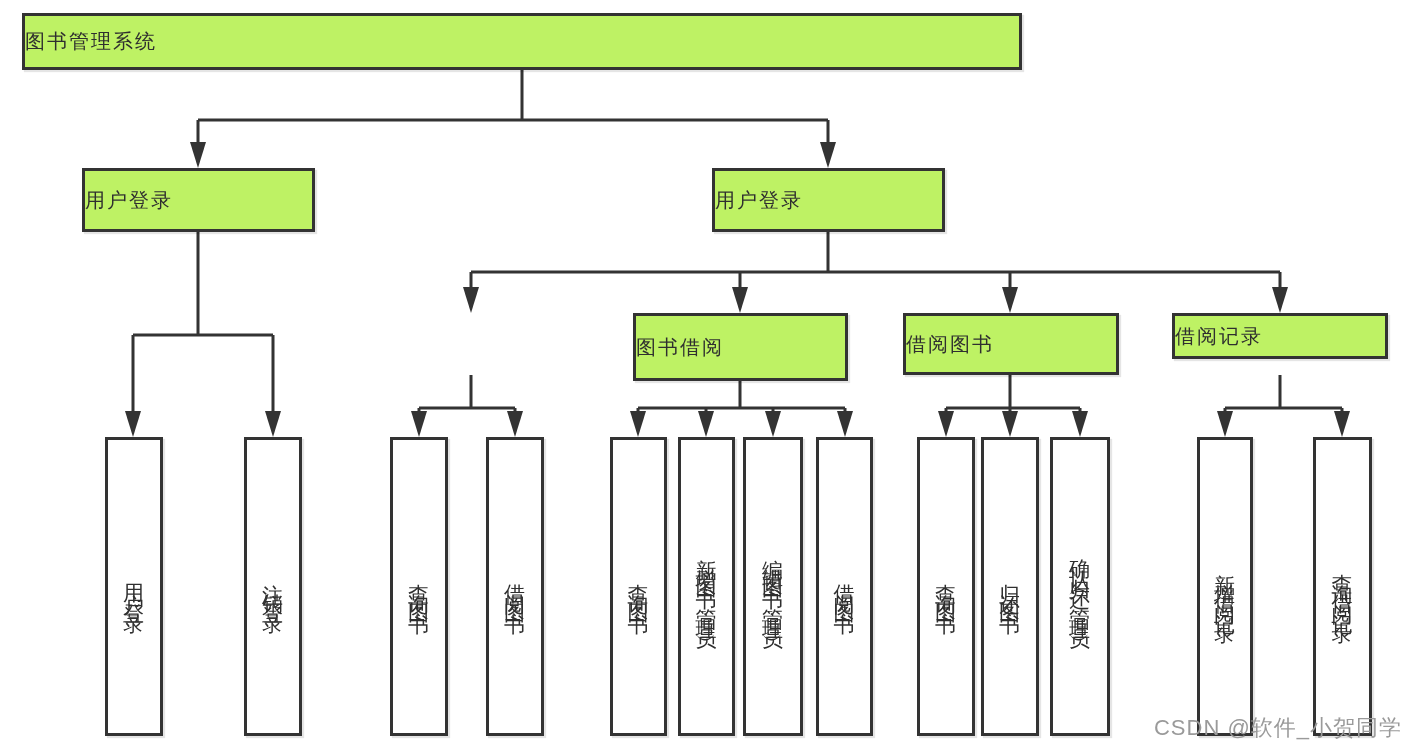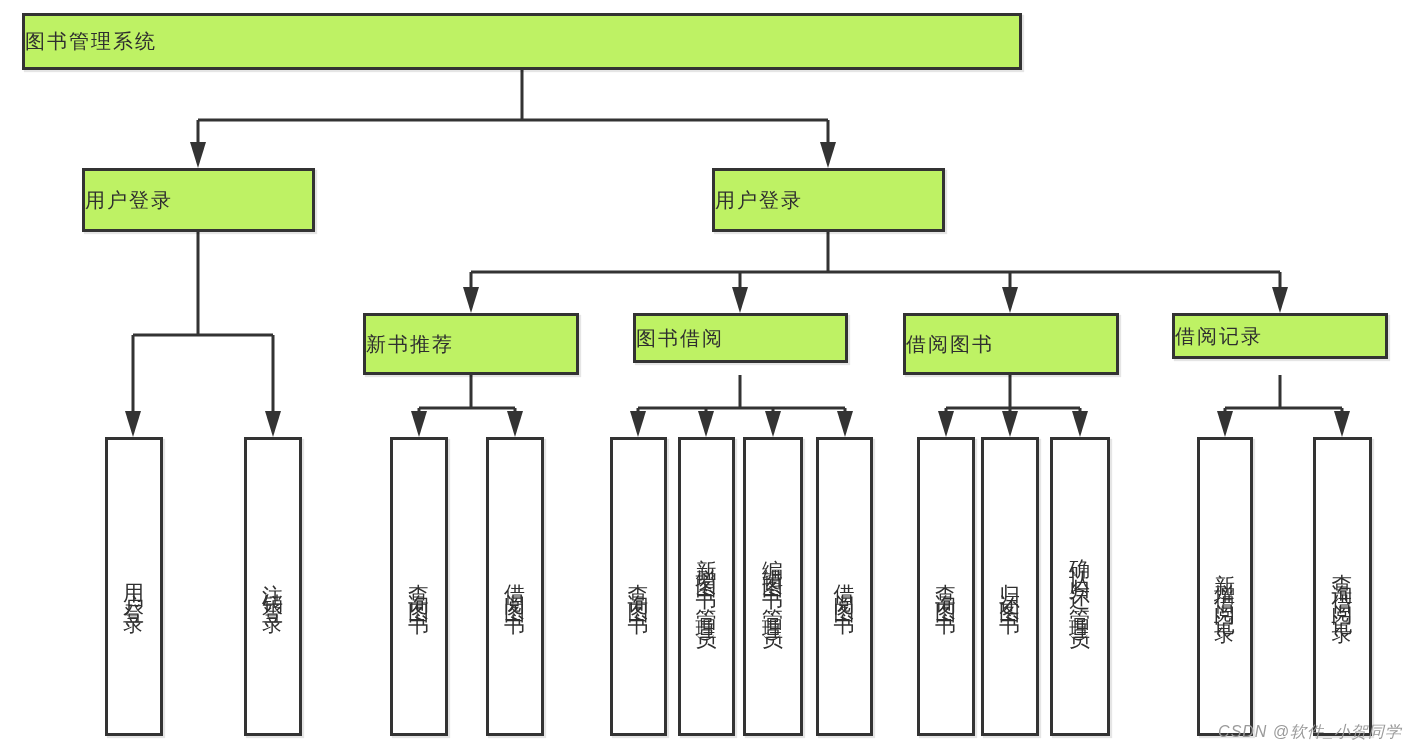--- a/index.html
+++ b/index.html
@@ -28,22 +28,22 @@
     display:flex; align-items:center; justify-content:center;
     box-shadow:2px 2px 1px rgba(0,0,0,0.10);
   }
   .vtext{
     writing-mode:vertical-rl; text-orientation:mixed;
     font-size:21px; letter-spacing:10px; line-height:1;
     color:var(--text); white-space:nowrap;
   }
   .watermark{
     position:absolute; right:3px; bottom:4px;
-    font-size:16px; color:var(--watermark); letter-spacing:1px;
-    z-index:5; pointer-events:none;font-style:italic;
+    font-size:22px; color:var(--watermark); letter-spacing:1px;
+    z-index:5; pointer-events:none;
   }
 </style>
 </head>
 <body>
 
 <div id="stage">
 
   <svg id="connectors" viewBox="0 0 1405 747" xmlns="http://www.w3.org/2000/svg">
 
     <path d="M522,70 V120 M198,120 H828 M198,120 V144 M828,120 V144"></path>
@@ -91,24 +91,21 @@
     <span>图书管理系统</span>
   </div>
 
   <div class="hbox" style="left:82px;top:168px;width:233px;height:64px">
     <span>用户登录</span>
   </div>
   <div class="hbox" style="left:712px;top:168px;width:233px;height:64px">
     <span>用户登录</span>
   </div>
 
-  <div class="hbox" style="left:363px;top:313px;width:216px;height:62px">
-    <span>新书推荐</span>
-  </div>
-  <div class="hbox" style="left:633px;top:313px;width:215px;height:50px">
+  <div class="hbox" style="left:633px;top:313px;width:215px;height:68px">
     <span>图书借阅</span>
   </div>
   <div class="hbox" style="left:903px;top:313px;width:216px;height:62px">
     <span>借阅图书</span>
   </div>
   <div class="hbox" style="left:1172px;top:313px;width:216px;height:46px">
     <span>借阅记录</span>
   </div>
 
   <div class="vbox" style="left:105px;width:58px">

